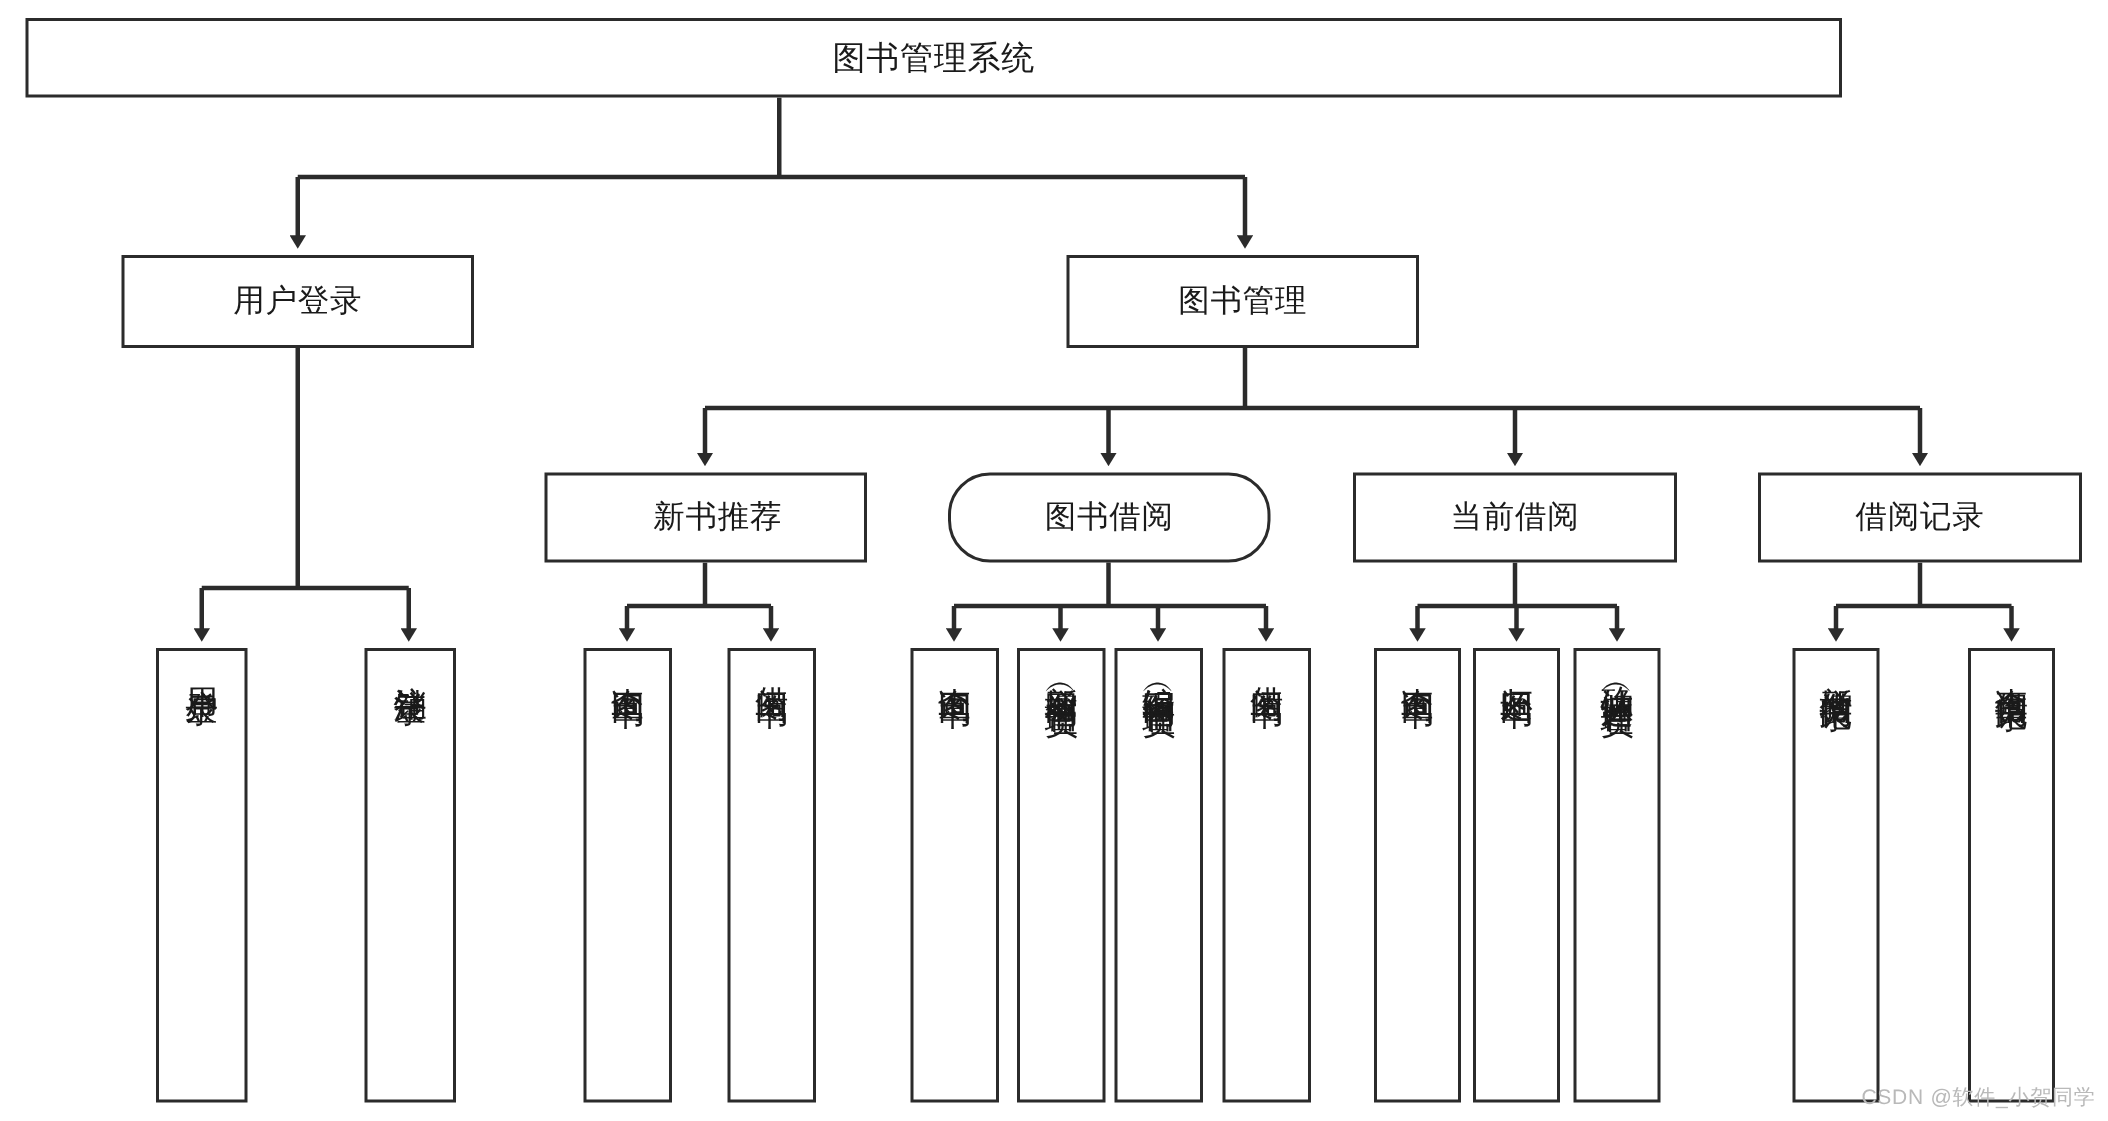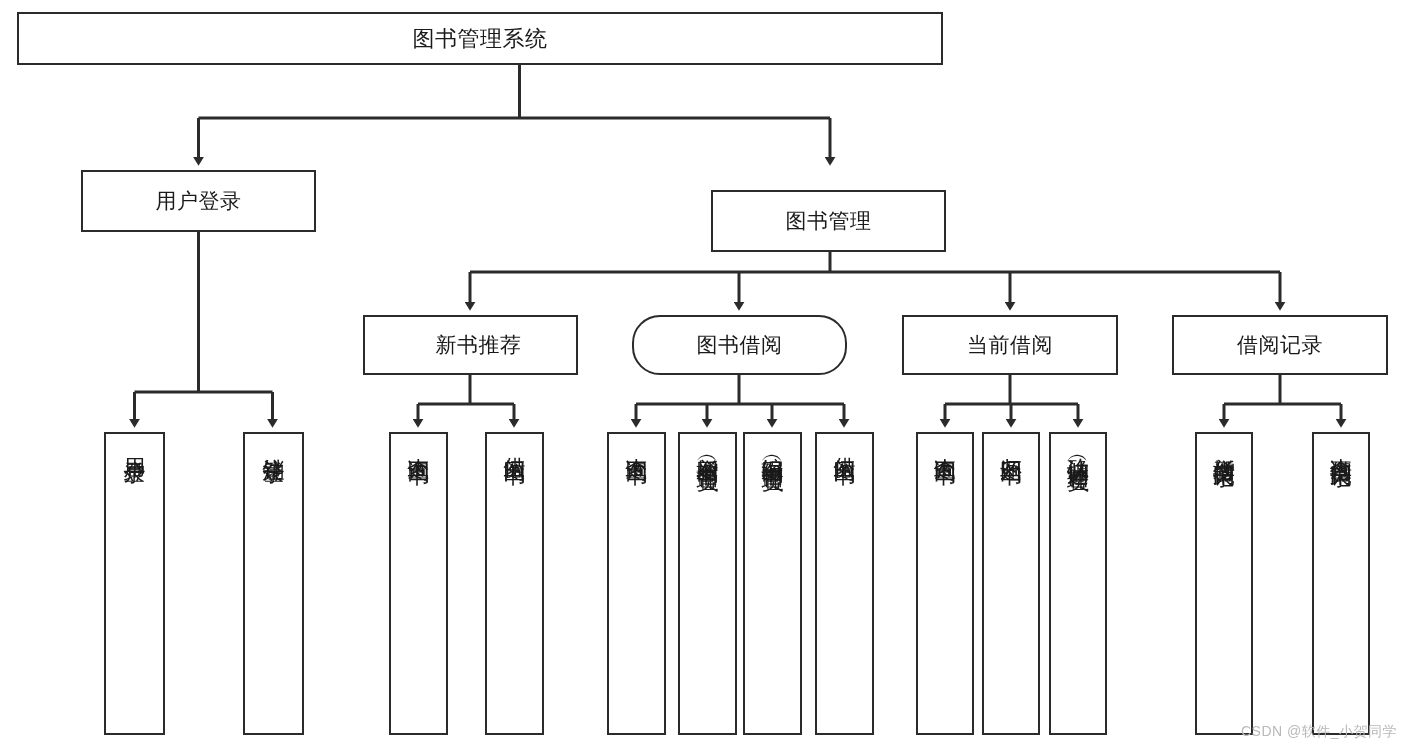--- a/index.html
+++ b/index.html
@@ -124,29 +124,29 @@
       <path d="M1011,404 L1011,420" marker-end="url(#arrow)"></path>
       <path d="M1078,404 L1078,420" marker-end="url(#arrow)"></path>
 
       <path d="M1280,375 L1280,404"></path>
       <path d="M1224,404 L1341,404"></path>
       <path d="M1224,404 L1224,420" marker-end="url(#arrow)"></path>
       <path d="M1341,404 L1341,420" marker-end="url(#arrow)"></path>
     </g>
   </svg>
 
-  <div class="node node-horizontal node-root" style="left:17px; top:12px; width:926px; height:53px;">
+  <div class="node node-horizontal node-root" style="left:17px; top:12px; width:1211px; height:53px;">
     <span class="node-label">图书管理系统</span>
   </div>
 
   <div class="node node-horizontal" style="left:81px; top:170px; width:235px; height:62px;">
     <span class="node-label">用户登录</span>
   </div>
 
-  <div class="node node-horizontal" style="left:711px; top:170px; width:235px; height:62px;margin-top:20px;">
+  <div class="node node-horizontal" style="left:711px; top:170px; width:235px; height:62px;">
     <span class="node-label">图书管理</span>
   </div>
 
   <div class="node node-horizontal" style="left:363px; top:315px; width:215px; height:60px;padding-left:16px;">
     <span class="node-label">新书推荐</span>
   </div>
 
   <div class="node node-horizontal" style="left:632px; top:315px; width:215px; height:60px;border-radius:28px;">
     <span class="node-label">图书借阅</span>
   </div>

